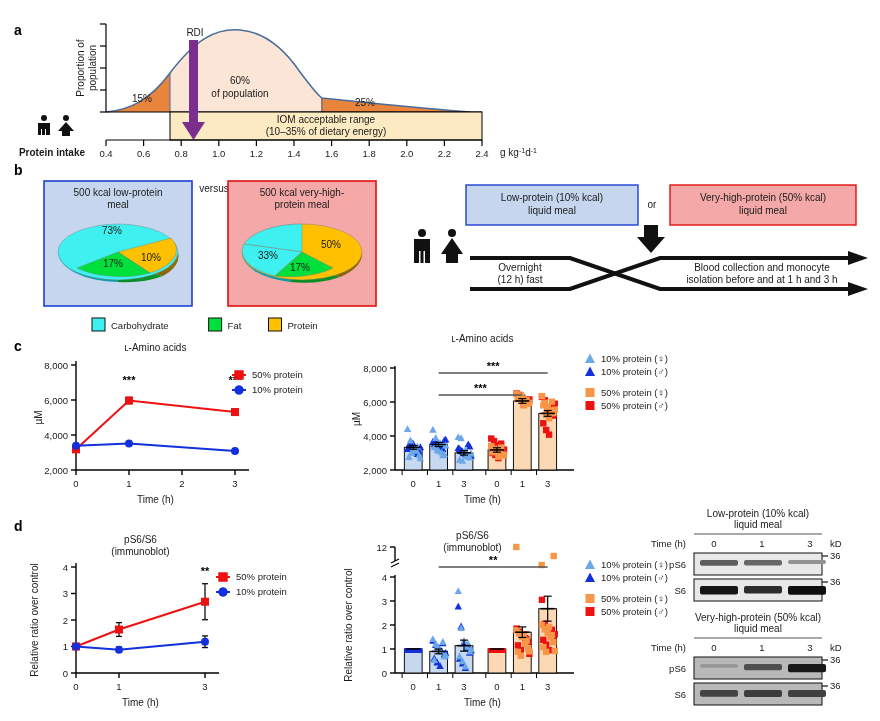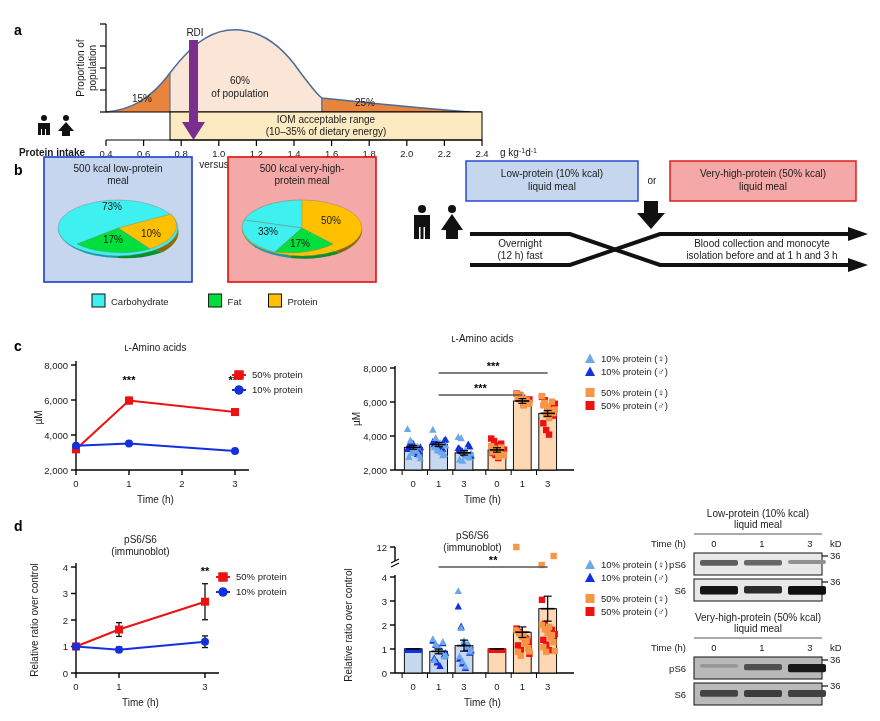--- a/index.html
+++ b/index.html
@@ -105,21 +105,21 @@
           <text x="482" y="147" class="tick" text-anchor="middle">2.4</text>
         </g>
     <text class="axttl" x="52" y="146" text-anchor="middle" font-weight="bold">Protein intake</text>
     <text class="axttl" x="500" y="146"><tspan>g kg</tspan><tspan dy="-3" font-size="7">-1</tspan><tspan dy="3">d</tspan><tspan dy="-3" font-size="7">-1</tspan></text>
   </g>
 </svg>
 </div>
 
 <div class="abs plab" style="left:14px;top:162px;">b</div>
 
-<div class="abs" style="left:0px;top:148px;">
+<div class="abs" style="left:0px;top:172px;">
 <svg width="880" height="175" viewBox="0 0 880 175">
   <defs>
     <linearGradient id="cyDark" x1="0" y1="0" x2="0" y2="1">
           <stop offset="0" stop-color="#16B8C4"></stop>
           <stop offset="1" stop-color="#119AA6"></stop>
         </linearGradient>
     <linearGradient id="gnDark" x1="0" y1="0" x2="0" y2="1">
           <stop offset="0" stop-color="#0AA62C"></stop>
           <stop offset="1" stop-color="#078C24"></stop>
         </linearGradient>

